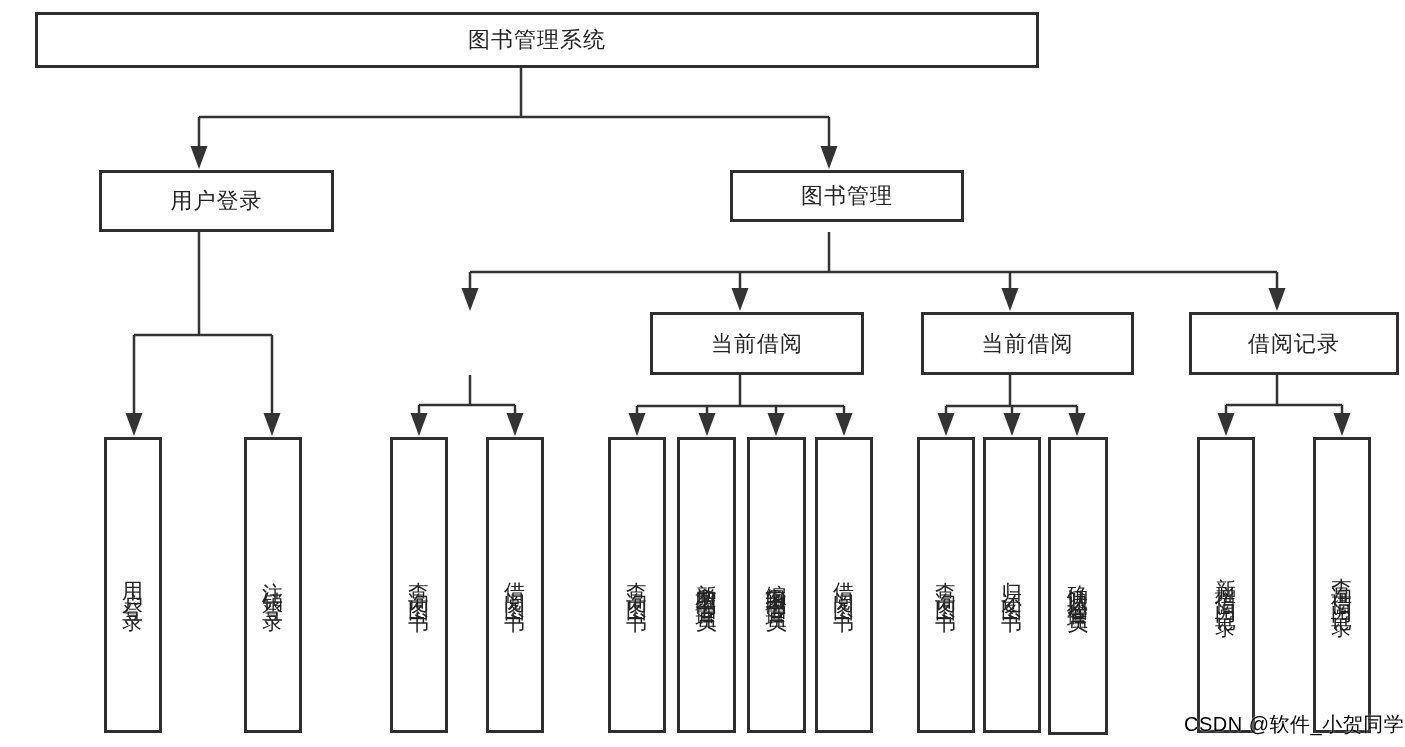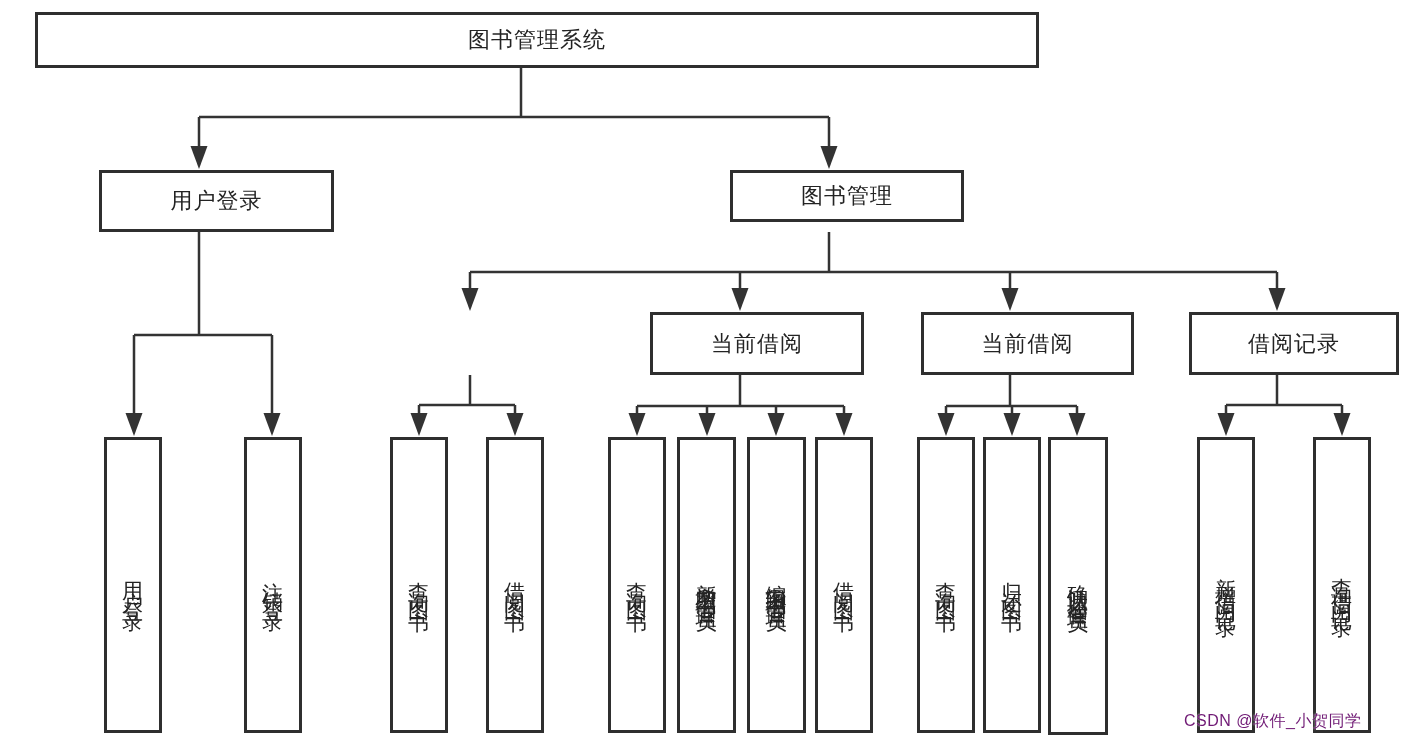--- a/index.html
+++ b/index.html
@@ -13,21 +13,21 @@
     border:3px solid #2f2f2f;color:#232323;display:flex;
     align-items:center;justify-content:center;z-index:2;
   }
   .h-node{font-size:22px;letter-spacing:1px;white-space:nowrap;margin-left:17px;}
   .v-node{writing-mode:vertical-rl;font-size:21px;line-height:1;}
   .v4{letter-spacing:10px;}
   .v6{letter-spacing:8px;}
   .v10{letter-spacing:4px;}
   .watermark{
     position:absolute;left:1184px;top:711px;z-index:3;
-    font-size:16px;color:#701a75;letter-spacing:0.5px;white-space:nowrap;
+    font-size:20px;color:#000000;letter-spacing:0.5px;white-space:nowrap;
     text-shadow:0 0 2px #ffffff;
   }
 </style>
 </head>
 <body>
 
 <div class="canvas">
 
   <svg class="wires" width="1405" height="747" viewBox="0 0 1405 747">
     <g stroke="#333333" stroke-width="2.5" fill="none">

